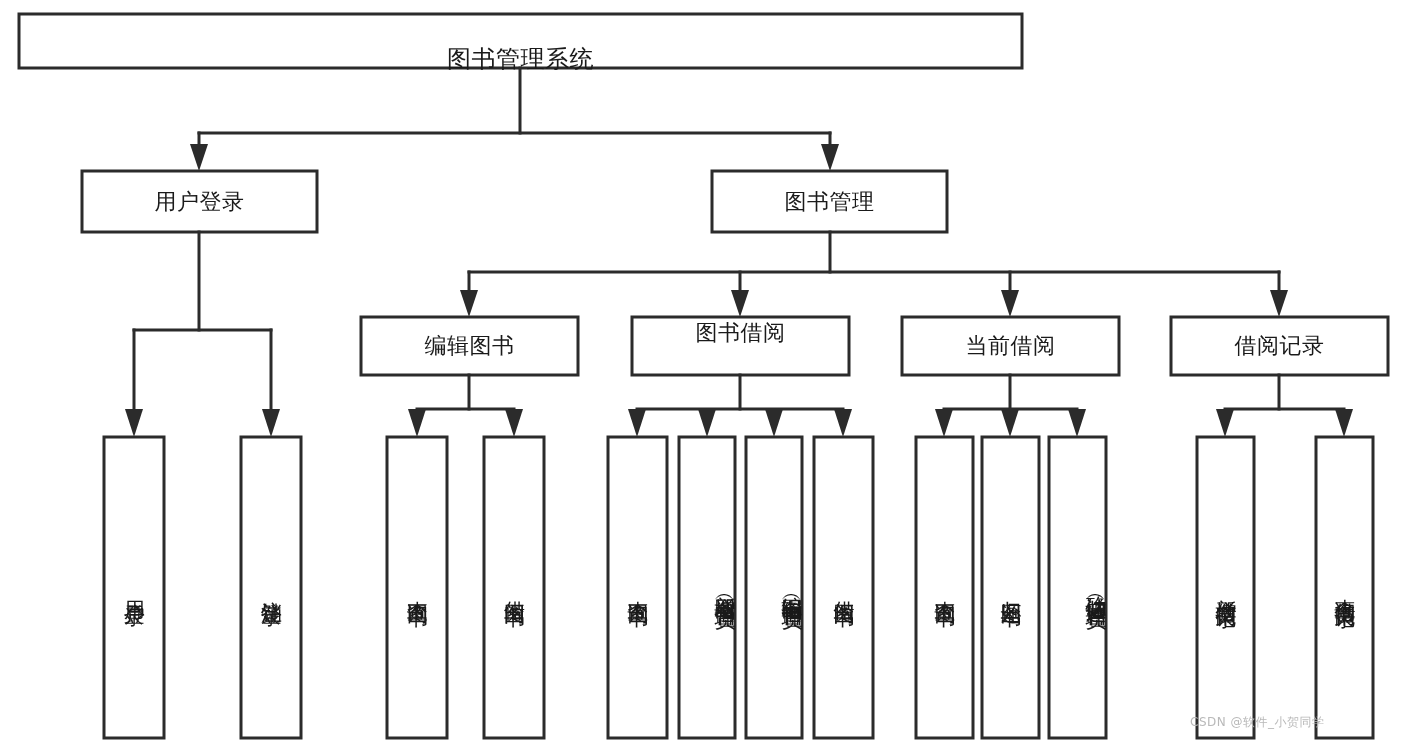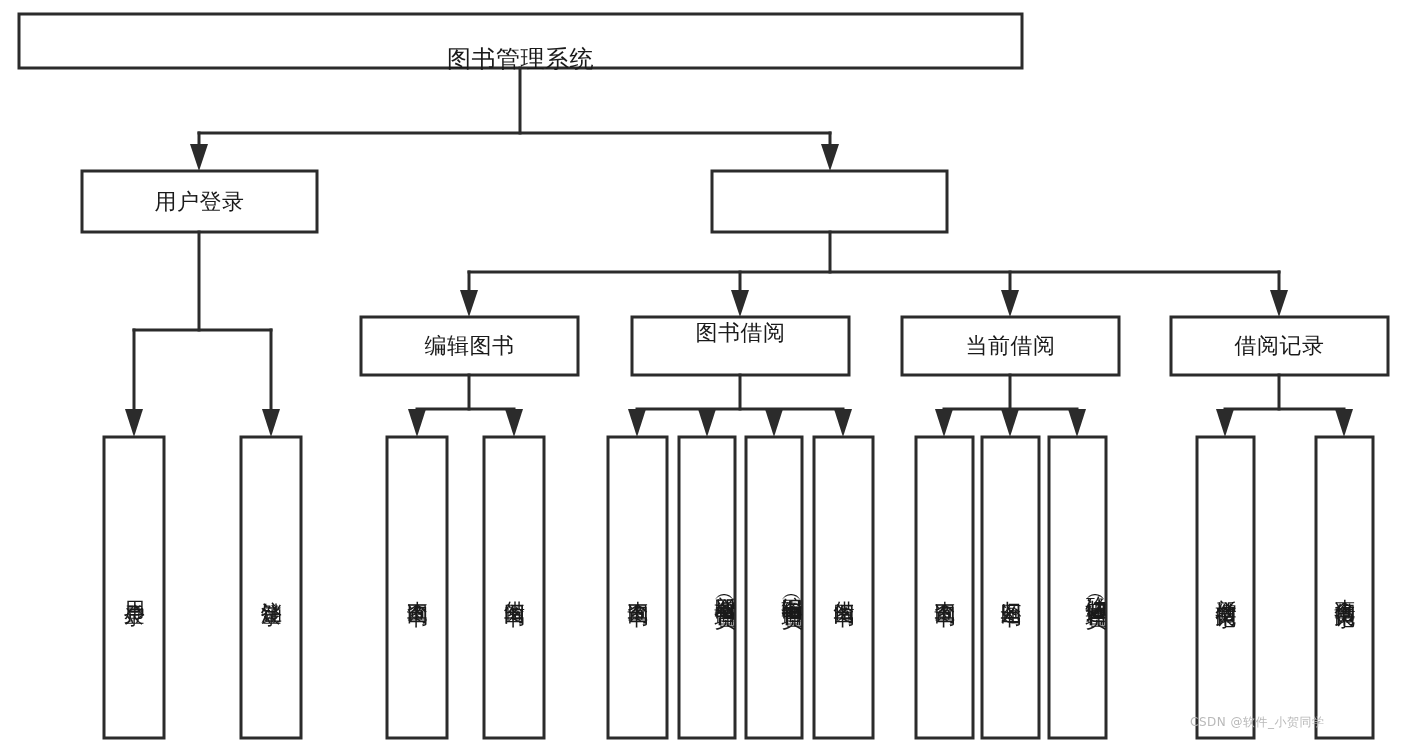--- a/index.html
+++ b/index.html
@@ -161,20 +161,21 @@
 
     <path class="connector" d="M 1279 375 L 1279 409"></path>
     <path class="connector" d="M 1225 409 L 1344 409"></path>
     <polygon class="arrow-head" points="1216,409 1234,409 1225,437"></polygon>
     <polygon class="arrow-head" points="1335,409 1353,409 1344,437"></polygon>
   </svg>
 
   <div class="node-label" style="left:19px; top:14px; width:1003px; height:54px; font-size:24px;margin-top:19px;">图书管理系统</div>
 
   <div class="node-label" style="left:82px; top:171px; width:235px; height:61px;">用户登录</div>
+  <div class="node-label" style="left:712px; top:171px; width:235px; height:61px;">图书管理</div>
 
   <div class="node-label" style="left:361px; top:317px; width:217px; height:58px;">编辑图书</div>
   <div class="node-label" style="left:632px; top:298px; width:217px; height:70px;">图书借阅</div>
   <div class="node-label" style="left:1171px; top:317px; width:217px; height:58px;">借阅记录</div>
   <div class="node-label" style="left:902px; top:317px; width:217px; height:58px;">当前借阅</div>
 
   <div class="node-label vertical centered" style="left:104px; top:437px; width:60px; height:301px;">用户登录</div>
   <div class="node-label vertical centered" style="left:241px; top:437px; width:60px; height:301px;">注销登录</div>
 
   <div class="node-label vertical centered" style="left:387px; top:437px; width:60px; height:301px;">查询图书</div>

